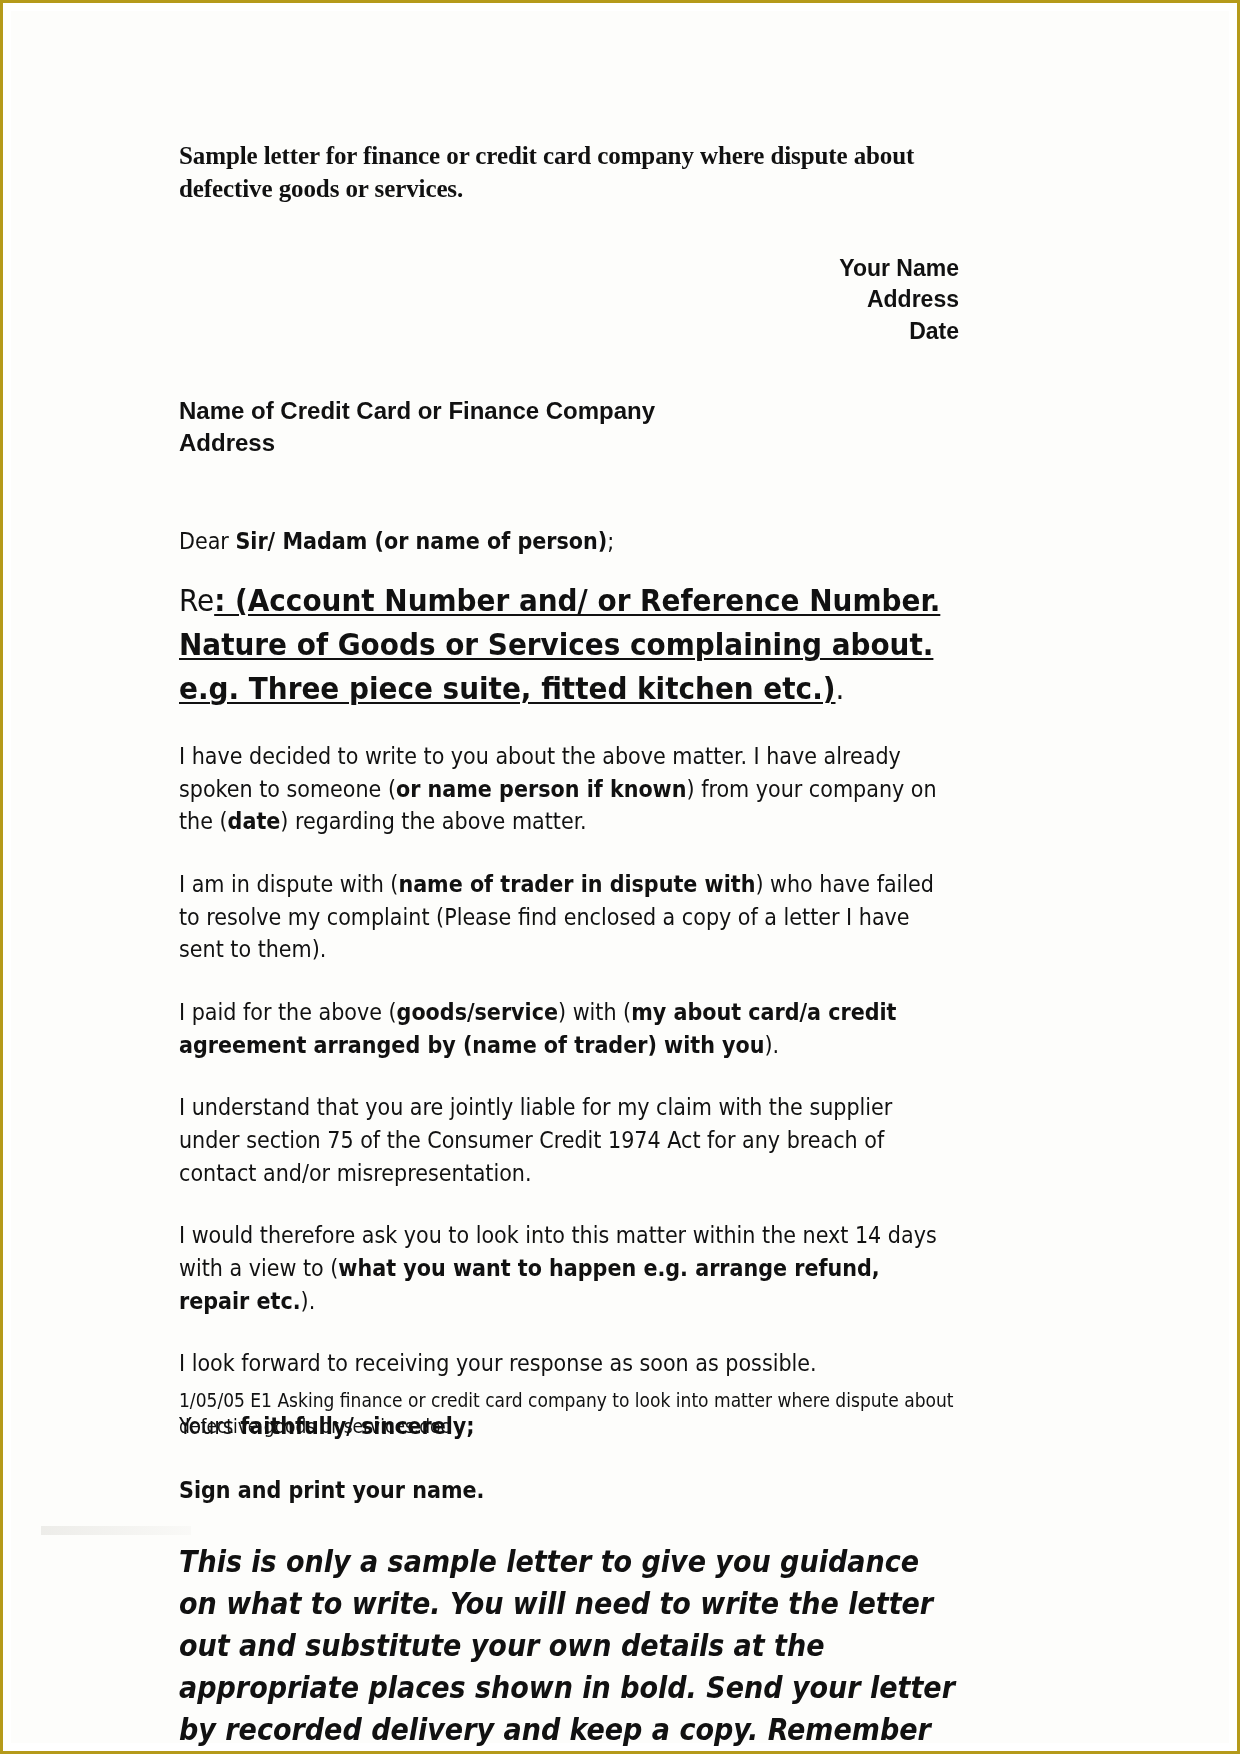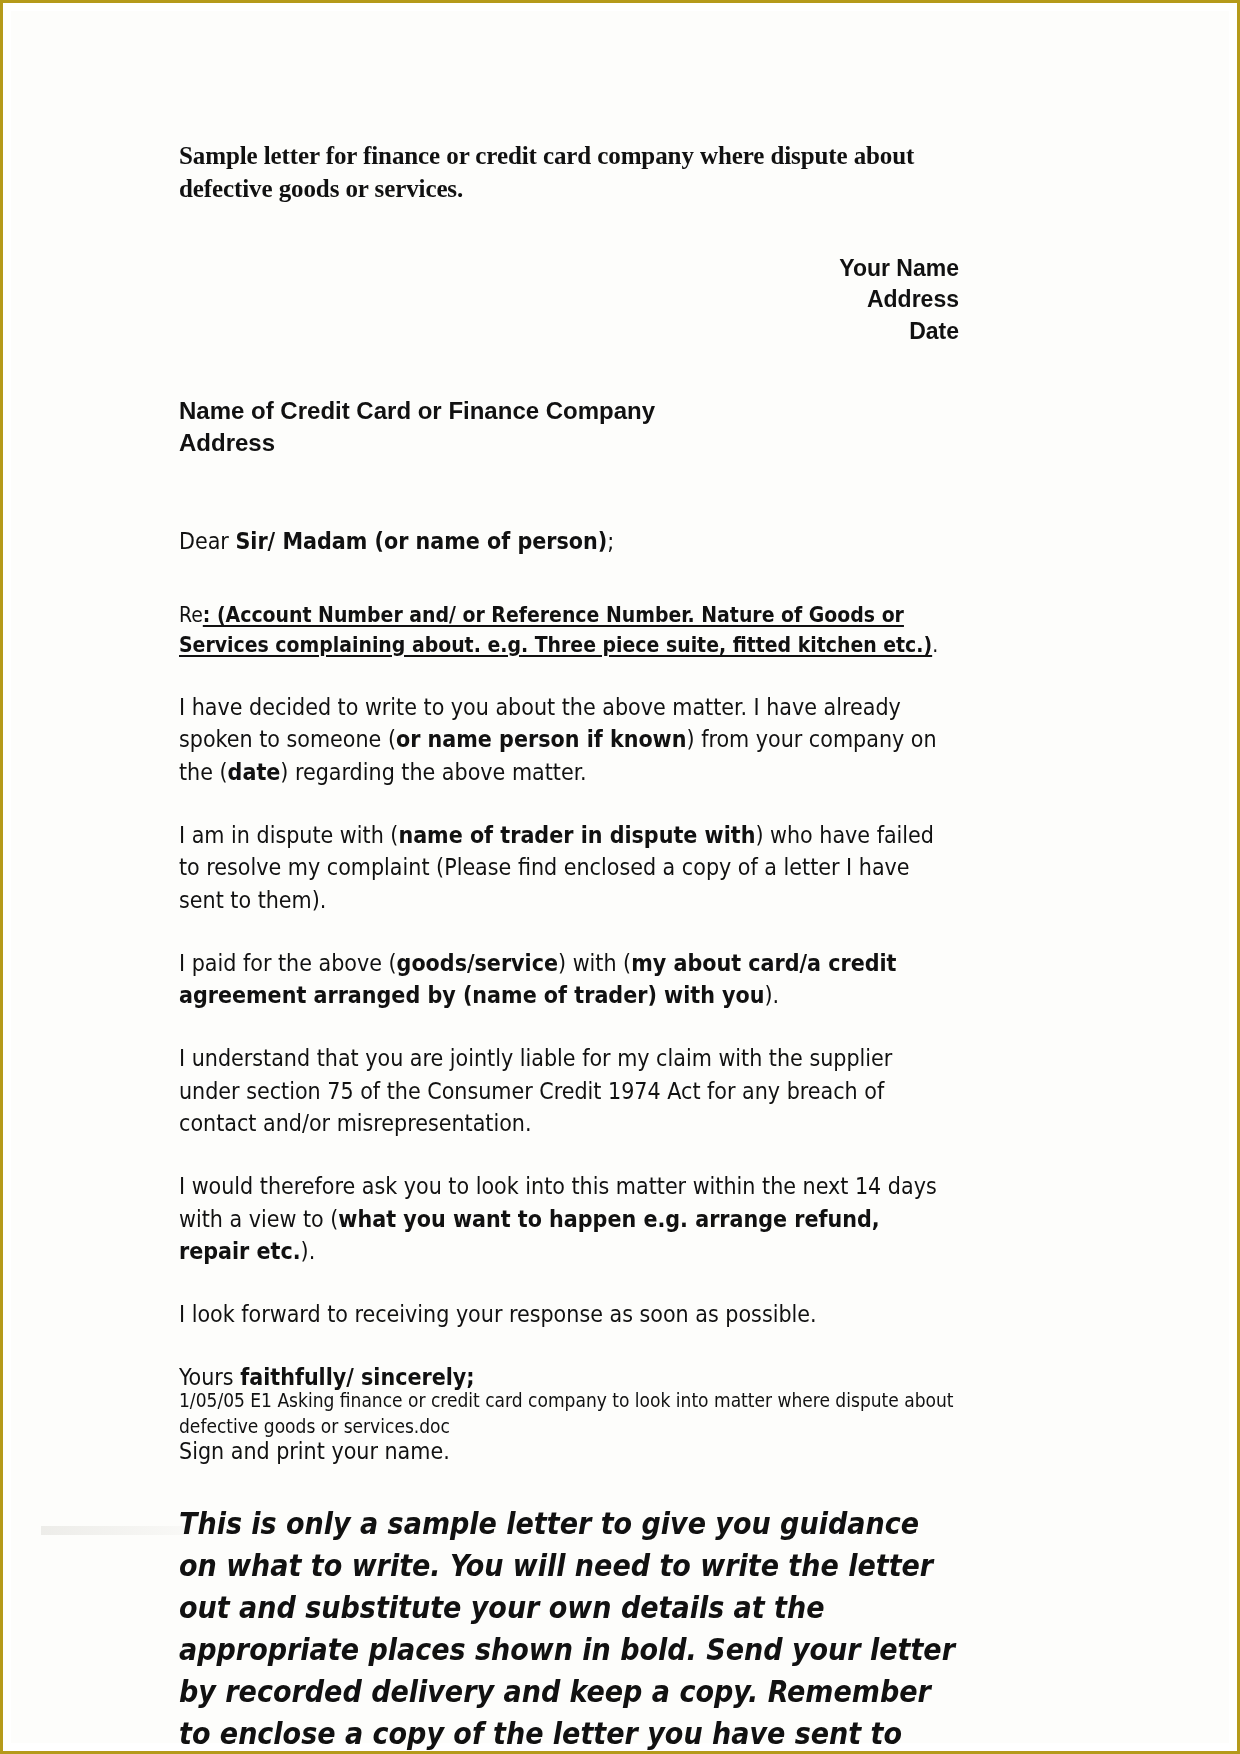--- a/index.html
+++ b/index.html
@@ -77,41 +77,41 @@
     line-height: 1.36;
   }
 
   .salutation {
     margin-top: 66px;
     font-size: 23px;
     line-height: 1.35;
   }
 
   .re-line {
-    margin-top: 44px;
-    font-size: 21px;
+    margin-top: 21px;
+    font-size: 31px;
     line-height: 1.42;
   }
   .re-line .u {
     font-weight: bold;
     text-decoration: underline;
     text-underline-offset: 3px;
     text-decoration-thickness: 2px;
   }
 
   p.body {
     margin: 30px 16px 0 0;
     font-size: 23px;
     line-height: 1.42;
   }
   p.body b { font-weight: bold; }
 
   .closing-bold {
-    margin-top: 42px;
-    font-weight: normal;
+    margin-top: 31px;
+    font-weight: bold;
     font-size: 23px;
     line-height: 1.42;
   }
 
   .notice {
     margin-top: 35px;
     font-weight: bold;
     font-size: 30px;
     line-height: 1.40;
     font-style: italic;

